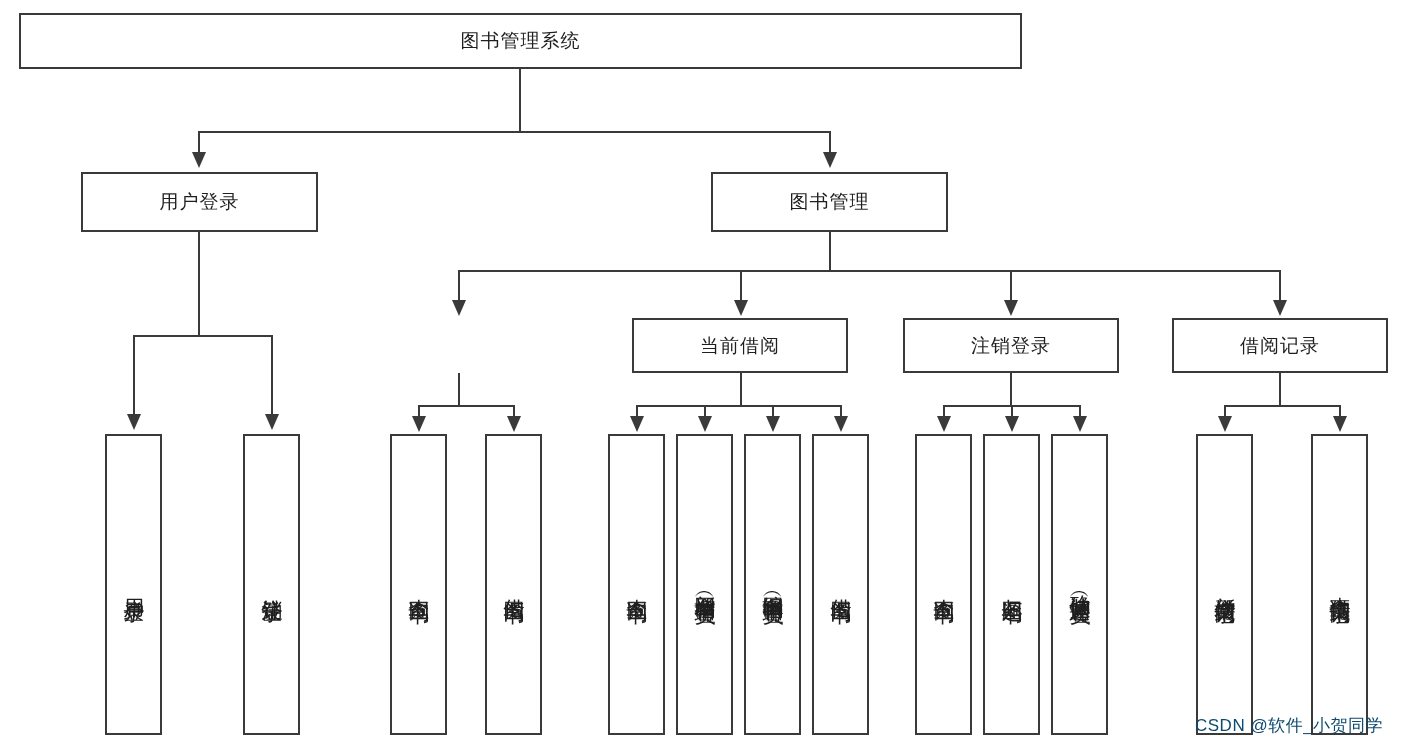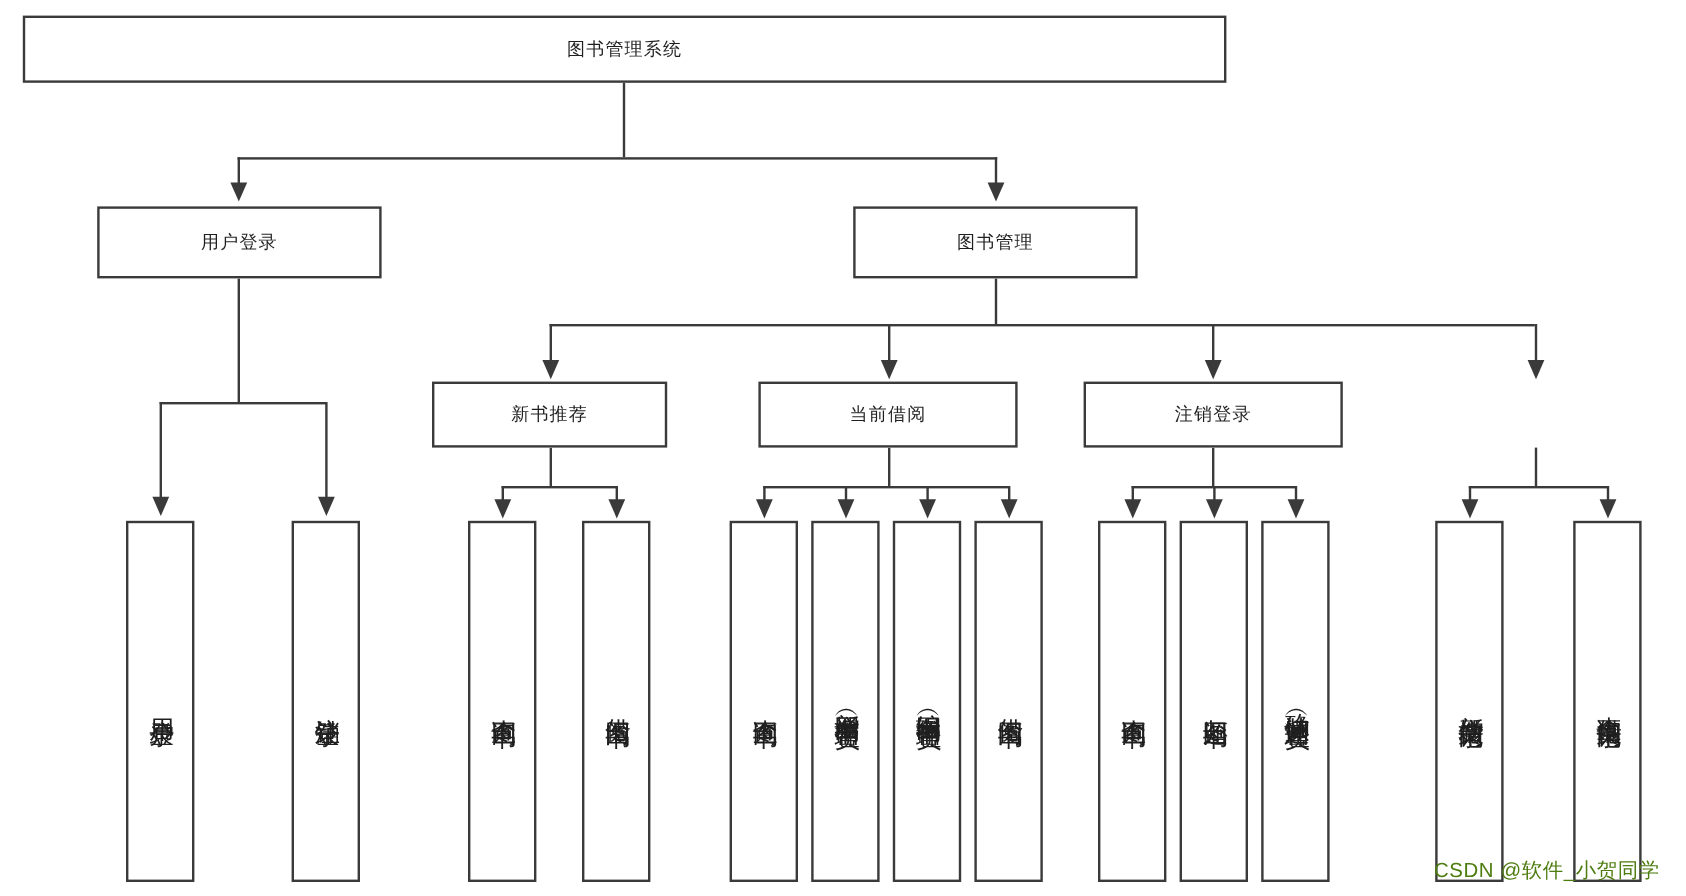--- a/index.html
+++ b/index.html
@@ -21,21 +21,21 @@
     position: absolute;
     box-sizing: border-box;
     border: 2px solid #3a3a3a;
     background: #ffffff;
     display: flex;
     align-items: center;
     justify-content: center;
     color: #1f1f1f;
   }
   .node.horiz {
-    font-size: 15px;
+    font-size: 19px;
     letter-spacing: 1px;
     text-align: right;
   }
   .node.vert {
     writing-mode: vertical-rl;
     text-orientation: upright;
     font-size: 21px;
     line-height: 1.18;
     letter-spacing: 1.5px;
     padding: 4px 0;
@@ -50,21 +50,21 @@
   .arrow {
     position: absolute;
     width: 0;
     height: 0;
     border-left: 7px solid transparent;
     border-right: 7px solid transparent;
     border-top: 16px solid #3a3a3a;
   }
   .watermark {
     position: absolute;
-    color: #4d7c0f;
+    color: #0c4a6e;
     font-size: 17px;
     white-space: nowrap;
     letter-spacing: 0.5px;
   }
 </style>
 </head>
 <body>
 
 <div id="canvas">
 
@@ -125,23 +125,23 @@
   <div class="conn vline" style="left:1224px; top:405px; height:13px;"></div>
   <div class="arrow" style="left:1218px; top:416px;"></div>
   <div class="conn vline" style="left:1339px; top:405px; height:13px;"></div>
   <div class="arrow" style="left:1333px; top:416px;"></div>
 
   <div class="node horiz" style="left:19px; top:13px; width:1003px; height:56px;">图书管理系统</div>
 
   <div class="node horiz" style="left:81px; top:172px; width:237px; height:60px;">用户登录</div>
   <div class="node horiz" style="left:711px; top:172px; width:237px; height:60px;">图书管理</div>
 
-  <div class="node horiz" style="left:360px; top:318px; width:196px; height:55px;">新书推荐</div>
   <div class="node horiz" style="left:632px; top:318px; width:216px; height:55px;">当前借阅</div>
   <div class="node horiz" style="left:903px; top:318px; width:216px; height:55px;">注销登录</div>
+  <div class="node horiz" style="left:1172px; top:318px; width:216px; height:55px;">借阅记录</div>
 
   <div class="node vert" style="left:105px; top:434px; width:57px; height:301px;">用户登录</div>
   <div class="node vert" style="left:243px; top:434px; width:57px; height:301px;">注销登录</div>
 
   <div class="node vert" style="left:390px; top:434px; width:57px; height:301px;">查询图书</div>
   <div class="node vert" style="left:485px; top:434px; width:57px; height:301px;">借阅图书</div>
 
   <div class="node vert" style="left:608px; top:434px; width:57px; height:301px;">查询图书</div>
   <div class="node vert" style="left:676px; top:434px; width:57px; height:301px;">新增图书（管理员）</div>
   <div class="node vert" style="left:744px; top:434px; width:57px; height:301px;">编辑图书（管理员）</div>

